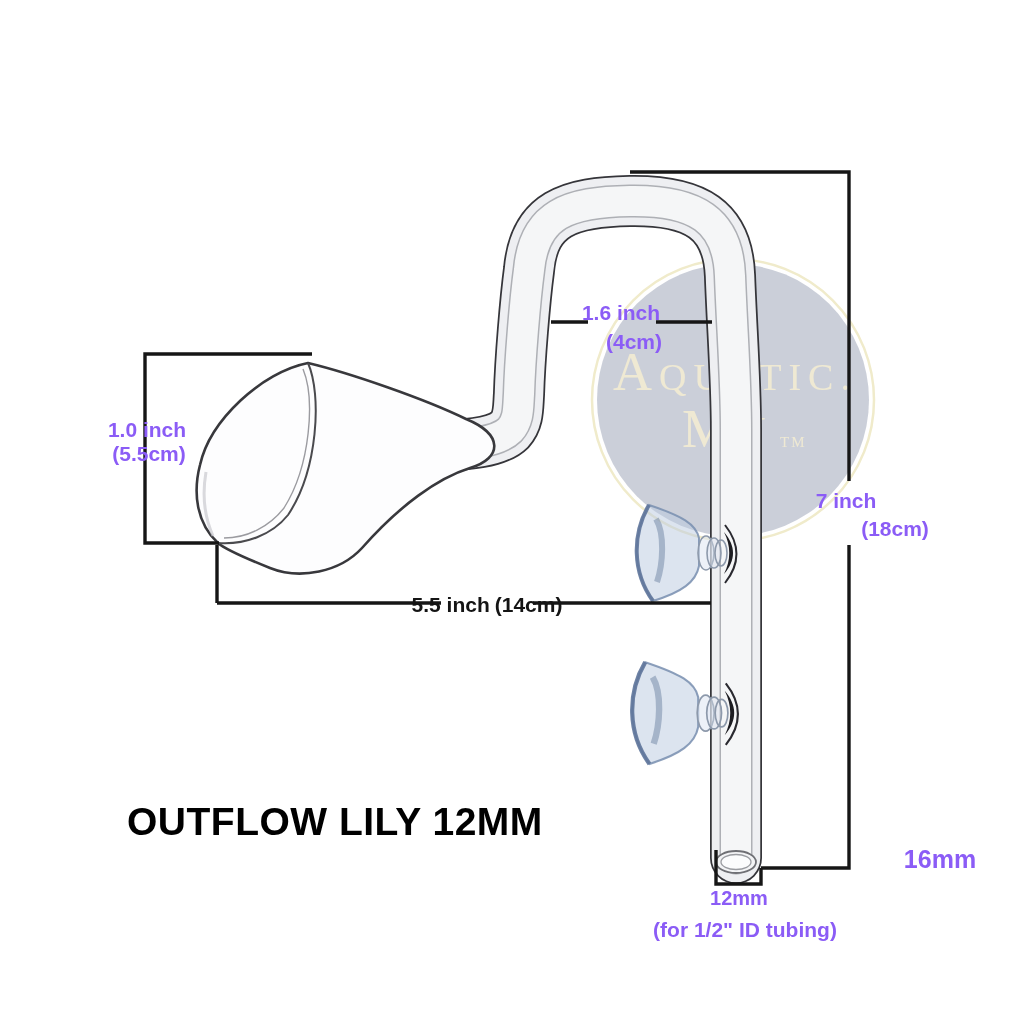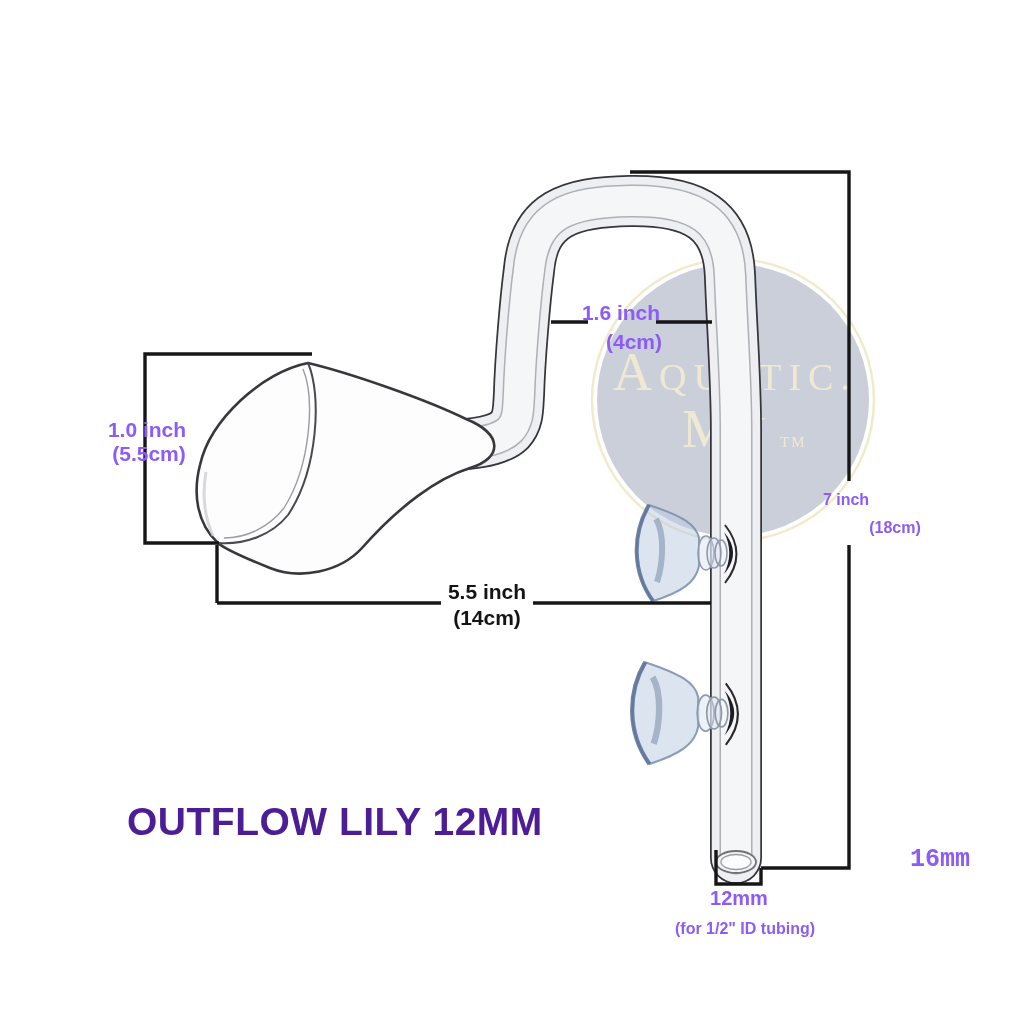--- a/index.html
+++ b/index.html
@@ -13,42 +13,42 @@
   #art{position:absolute;left:0;top:0;}
   .dim{
     position:absolute;
     transform:translate(-50%,-50%);
     font-weight:bold;
     font-size:21px;
     color:#8b5cf6;
     white-space:nowrap;
     line-height:1;
   }
-  .dim.small{font-size:16px;}
-  .dim.big{font-size:25px;font-family:Liberation Mono, monospace;}
+  .dim.small{font-size:21px;}
+  .dim.big{font-size:25px;}
   .dim.mid{font-size:20px;}
   .label-box{
     position:absolute;
     left:441px;top:571px;
     width:92px;height:66px;
     background:#ffffff;
-    display:flex;flex-direction:column;
+    display:flex;flex-direction:row;
     align-items:center;justify-content:center;
     gap:5px;
   }
   .label-box .row{
     font-weight:bold;font-size:21px;color:#141414;white-space:nowrap;line-height:1;
   }
   #title{
     position:absolute;
     left:127px;top:800px;
     font-weight:bold;
     font-size:39px;
     letter-spacing:0.5px;
-    color:#4c1d95;
+    color:#000000;
     white-space:nowrap;
   }
   .wm-text{
     font-family:"Liberation Serif",serif;
     fill:#f1ebd3;
     opacity:0.95;
   }
 </style>
 </head>
 <body>

